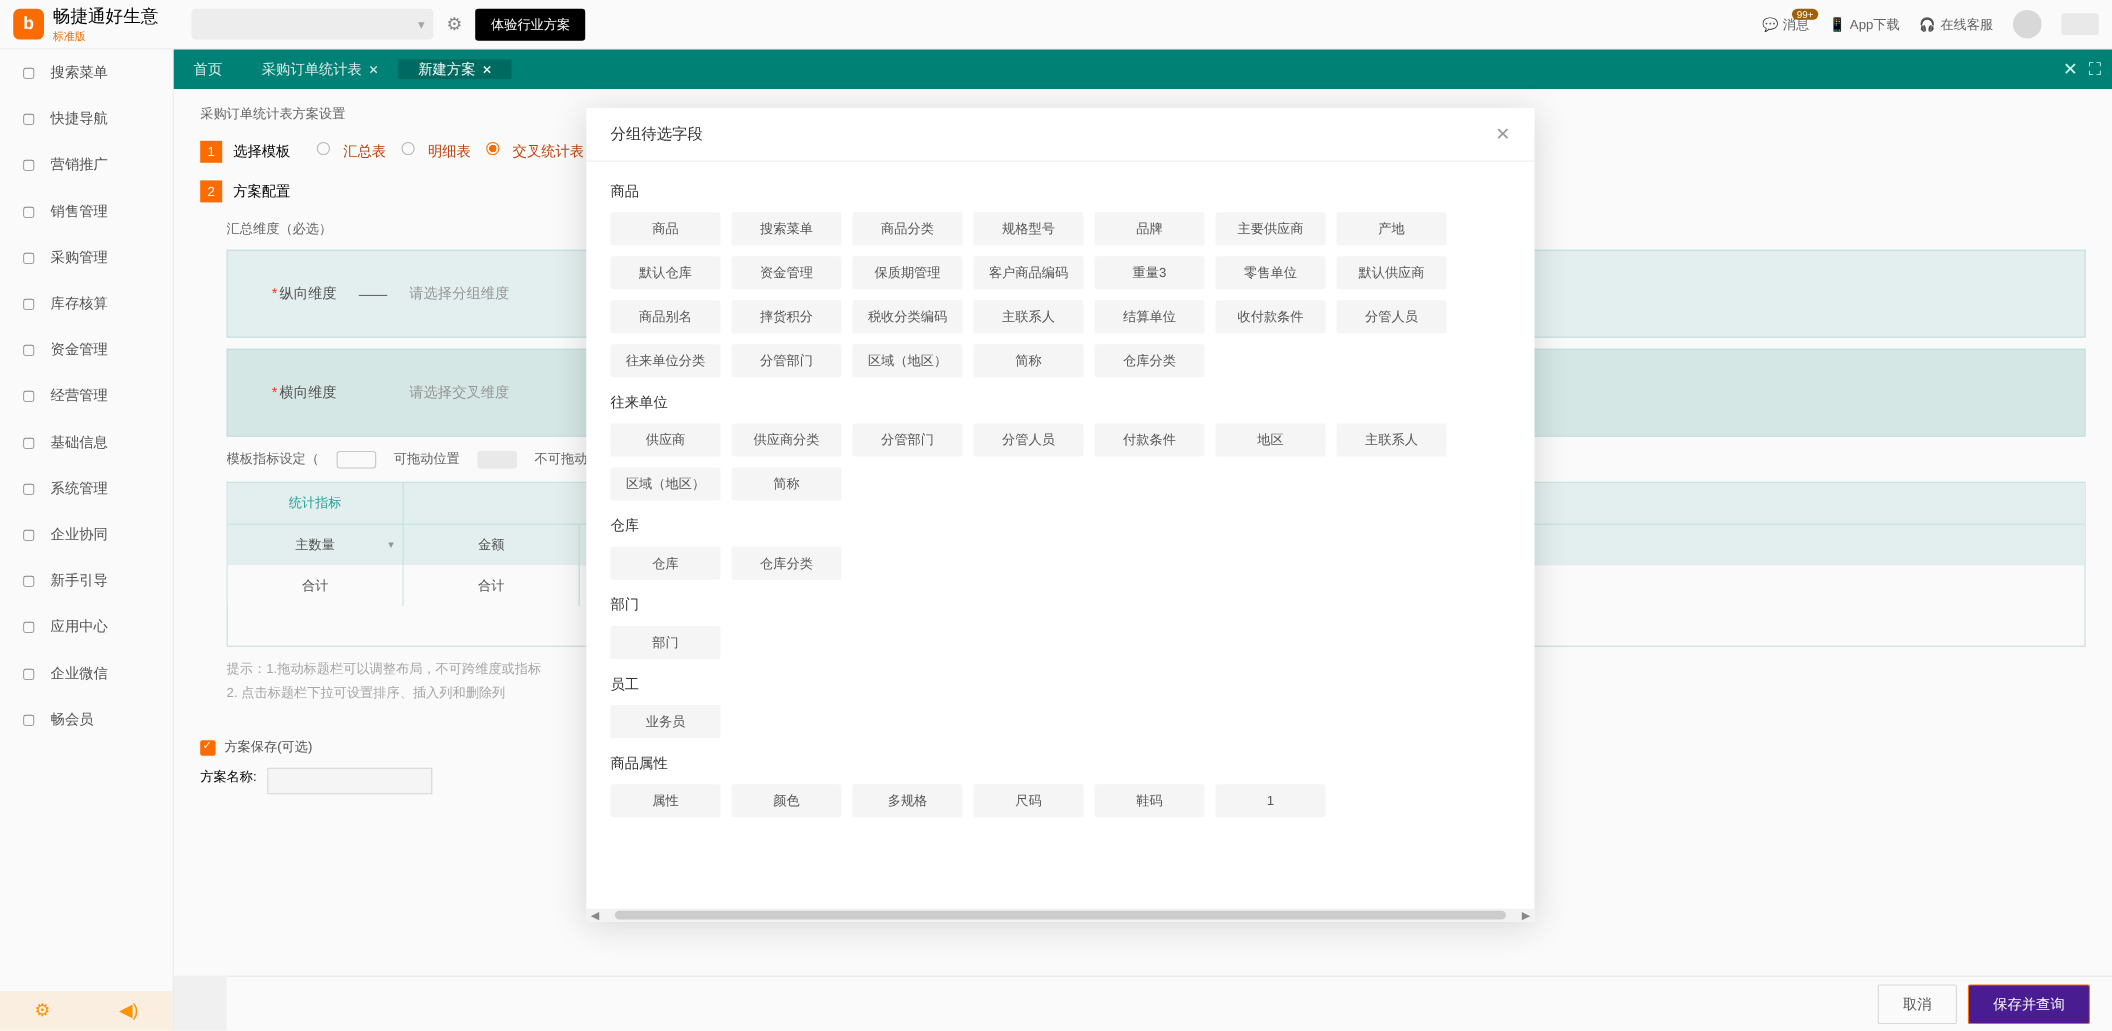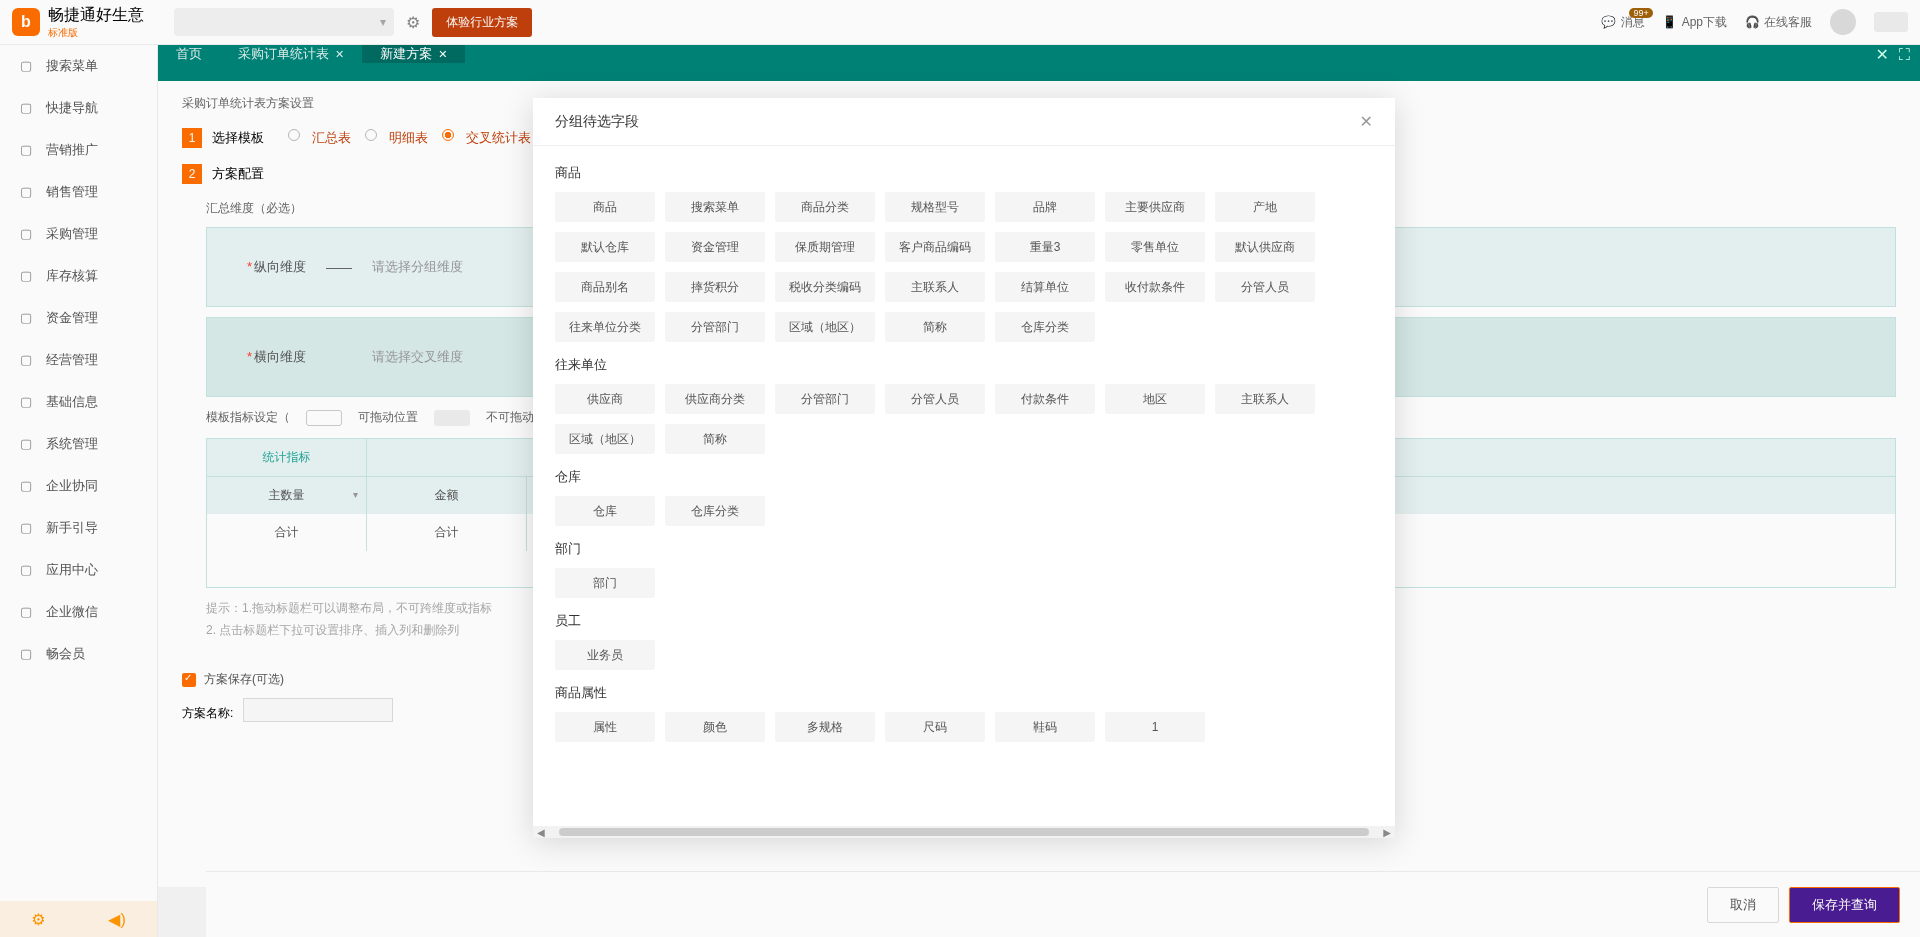--- a/index.html
+++ b/index.html
@@ -4,34 +4,34 @@
 <style>
 * { margin: 0; padding: 0; box-sizing: border-box; font-family: -apple-system, "Microsoft YaHei", sans-serif; }
 body { background: #f5f5f5; overflow: hidden; height: 937px; width: 1920px; position: relative; }
 
 
 .top-header { height: 45px; background: #fff; display: flex; align-items: center; padding: 0 12px; border-bottom: 1px solid #eee; }
 .logo { width: 28px; height: 28px; background: #ff6f00; border-radius: 6px; margin-right: 8px; display: flex; align-items: center; justify-content: center; color: #fff; font-weight: bold; }
 .brand-sub { color: #ff6f00; font-size: 10px; display: block; }
 .dropdown-area { margin-left: 30px; width: 220px; height: 28px; background: #f2f2f2; border-radius: 4px; display: flex; align-items: center; padding: 0 8px; color: #aaa; font-size: 12px; }
 .gear-btn { margin-left: 12px; color: #888; font-size: 16px; }
-.exp-btn { margin-left: 12px; background: #c2410c; color: #fff; border: none; padding: 6px 14px; border-radius: 3px; font-size: 12px; }
+.exp-btn { margin-left: 12px; background: #000000; color: #fff; border: none; padding: 6px 14px; border-radius: 3px; font-size: 12px; }
 .header-right { margin-left: auto; display: flex; align-items: center; gap: 18px; font-size: 12px; color: #666; }
 .hr-item { display: flex; align-items: center; gap: 4px; position: relative; }
 .badge { position: absolute; top: -6px; right: -8px; background: #a16207; color: #fff; font-size: 9px; padding: 0 4px; border-radius: 7px; }
 .avatar { width: 26px; height: 26px; background: #ddd; border-radius: 50%; }
 
 
 .sidebar { position: absolute; left: 0; top: 45px; bottom: 0; width: 158px; background: #fff; border-right: 1px solid #eee; }
 .side-item { display: flex; align-items: center; padding: 12px 20px; color: #555; font-size: 13px; gap: 10px; }
 .side-icon { width: 16px; height: 16px; display: inline-block; color: #888; }
 .side-footer { position: absolute; bottom: 0; left: 0; right: 0; height: 36px; background: #fff3e6; display: flex; align-items: center; justify-content: space-around; color: #ff9800; }
 
 
-.tab-bar { position: absolute; left: 158px; top: 45px; right: 0; height: 36px; background: #008478; display: flex; align-items: flex-start; }
+.tab-bar { position: absolute; left: 158px; top: 45px; right: 0; height: 36px; background: #008478; display: flex; align-items: center; }
 .tab { padding: 0 18px; display: flex; align-items: center; color: #e0f0ee; font-size: 13px; gap: 6px; }
 .tab.active { background: #006d63; color: #fff; }
 .tab-close { font-size: 11px; }
 .tab-right { margin-left: auto; display: flex; align-items: center; padding: 0 10px; color: #cfe; gap: 10px; }
 
 
 .main { position: absolute; left: 158px; top: 81px; right: 0; bottom: 50px; background: #fff; overflow: auto; padding: 14px 24px; }
 .crumb { font-size: 12px; color: #666; margin-bottom: 16px; }
 .step-row { display: flex; align-items: center; gap: 10px; margin-bottom: 16px; font-size: 13px; }
 .step-num { background: #ff6f00; color: #fff; width: 20px; height: 20px; display: inline-flex; align-items: center; justify-content: center; font-size: 12px; }
@@ -50,25 +50,25 @@
 .metrics-panel { border: 1px solid #c6e5e2; margin-bottom: 10px; min-height: 150px; }
 .metrics-hdr { display: flex; background: #e8f4f3; }
 .m-cell { flex: 0 0 160px; border-right: 1px solid #c6e5e2; padding: 10px; text-align: center; font-size: 12px; color: #555; position: relative; }
 .m-cell.stat { color: #26a69a; }
 .m-body { display: flex; }
 .dd { position: absolute; right: 8px; top: 12px; color: #999; font-size: 10px; }
 .tips { font-size: 12px; color: #aaa; margin-top: 8px; line-height: 1.8; }
 .save-row { margin-top: 30px; font-size: 12px; color: #555; display: flex; align-items: center; gap: 8px; }
 .cb { width: 14px; height: 14px; background: #ff6f00; border-radius: 2px; display: inline-block; position: relative; }
 .cb::after { content: "✓"; color: #fff; font-size: 10px; position: absolute; left: 2px; top: -1px; }
-.name-input { margin-top: 10px; display: flex; align-items: flex-end; gap: 10px; font-size: 12px; }
+.name-input { margin-top: 10px; display: flex; align-items: flex-start; gap: 10px; font-size: 12px; }
 .name-input input { width: 150px; height: 24px; border: 1px solid #ddd; background: #fafafa; padding: 0 6px; }
 
 
-.bottom-bar { position: absolute; left: 158px; right: 0; bottom: 0; height: 66px; background: #fff; border-top: 1px solid #eee; display: flex; align-items: center; justify-content: flex-end; padding: 0 20px; gap: 10px; margin-left: 48px; }
+.bottom-bar { position: absolute; left: 158px; right: 0; bottom: 0; height: 50px; background: #fff; border-top: 1px solid #eee; display: flex; align-items: center; justify-content: flex-end; padding: 0 20px; gap: 10px; margin-left: 48px; }
 .btn { padding: 8px 22px; font-size: 13px; border: 1px solid #ddd; background: #fff; color: #555; border-radius: 2px; }
 .btn.primary { background: #4c1d95; border-color: #ff6f00; color: #fff; }
 
 
 .overlay { position: absolute; inset: 0; background: rgba(0,0,0,0.02); }
 .modal { position: absolute; left: 533px; top: 98px; width: 862px; height: 740px; background: #fff; box-shadow: 0 4px 30px rgba(0,0,0,.15); display: flex; flex-direction: column; }
 .modal-hdr { padding: 14px 22px; border-bottom: 1px solid #eee; display: flex; align-items: center; font-size: 14px; color: #333; }
 .modal-close { margin-left: auto; color: #999; font-size: 16px; }
 .modal-body { flex: 1; overflow: auto; padding: 18px 22px 8px 22px; position: relative; }
 .modal-body::-webkit-scrollbar { width: 10px; }

